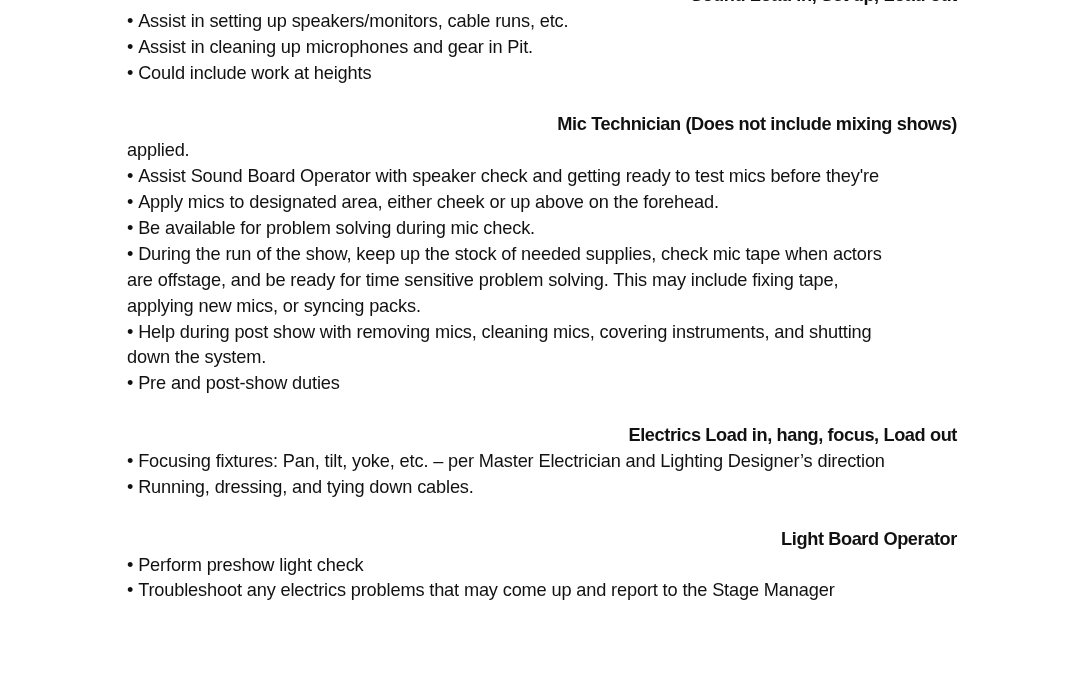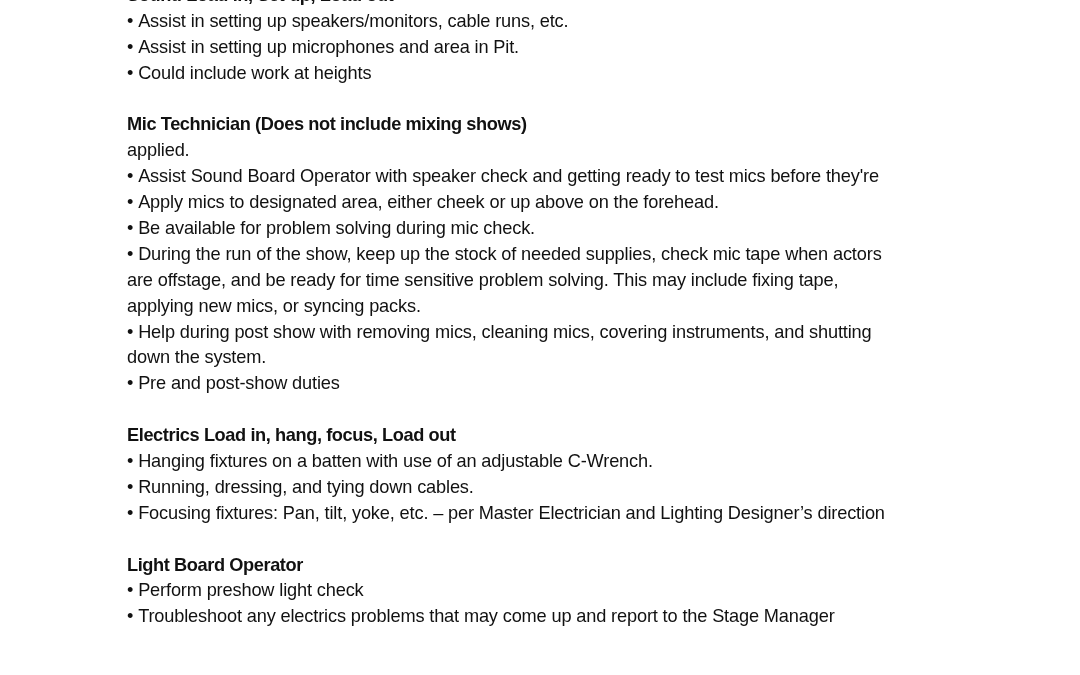--- a/index.html
+++ b/index.html
@@ -26,37 +26,38 @@
     line-height: 25.9px;
     height: 25.9px;
     white-space: nowrap;
     letter-spacing: -0.15px;
   }
   .heading {
     font-weight: bold;
     font-size: 18.2px;
     line-height: 25.9px;
     letter-spacing: -0.4px;
+    text-align: right;
   }
   .gap {
     height: 25.9px;
   }
   .bullet::before {
     content: "\2022\00a0";
   }
 </style>
 </head>
 <body>
 
 <div class="page">
 
   <div>
     <div class="line heading">Sound Load in, Set up, Load out</div>
     <div class="line bullet">Assist in setting up speakers/monitors, cable runs, etc.</div>
-    <div class="line bullet">Assist in setting up microphones and area in Pit.</div>
+    <div class="line bullet">Assist in cleaning up microphones and gear in Pit.</div>
     <div class="line bullet">Could include work at heights</div>
   </div>
 
   <div class="gap"></div>
 
   <div>
     <div class="line heading">Mic Technician (Does not include mixing shows)</div>
     <div class="line">applied.</div>
     <div class="line bullet">Assist Sound Board Operator with speaker check and getting ready to test mics before they're</div>
     <div class="line bullet">Apply mics to designated area, either cheek or up above on the forehead.</div>
@@ -66,23 +67,22 @@
     <div class="line">applying new mics, or syncing packs.</div>
     <div class="line bullet">Help during post show with removing mics, cleaning mics, covering instruments, and shutting</div>
     <div class="line">down the system.</div>
     <div class="line bullet">Pre and post-show duties</div>
   </div>
 
   <div class="gap"></div>
 
   <div>
     <div class="line heading">Electrics Load in, hang, focus, Load out</div>
-    <div class="line bullet">Hanging fixtures on a batten with use of an adjustable C-Wrench.</div>
+    <div class="line bullet">Focusing fixtures: Pan, tilt, yoke, etc. – per Master Electrician and Lighting Designer’s direction</div>
     <div class="line bullet">Running, dressing, and tying down cables.</div>
-    <div class="line bullet">Focusing fixtures: Pan, tilt, yoke, etc. – per Master Electrician and Lighting Designer’s direction</div>
   </div>
 
   <div class="gap"></div>
 
   <div>
     <div class="line heading">Light Board Operator</div>
     <div class="line bullet">Perform preshow light check</div>
     <div class="line bullet">Troubleshoot any electrics problems that may come up and report to the Stage Manager</div>
   </div>
 

